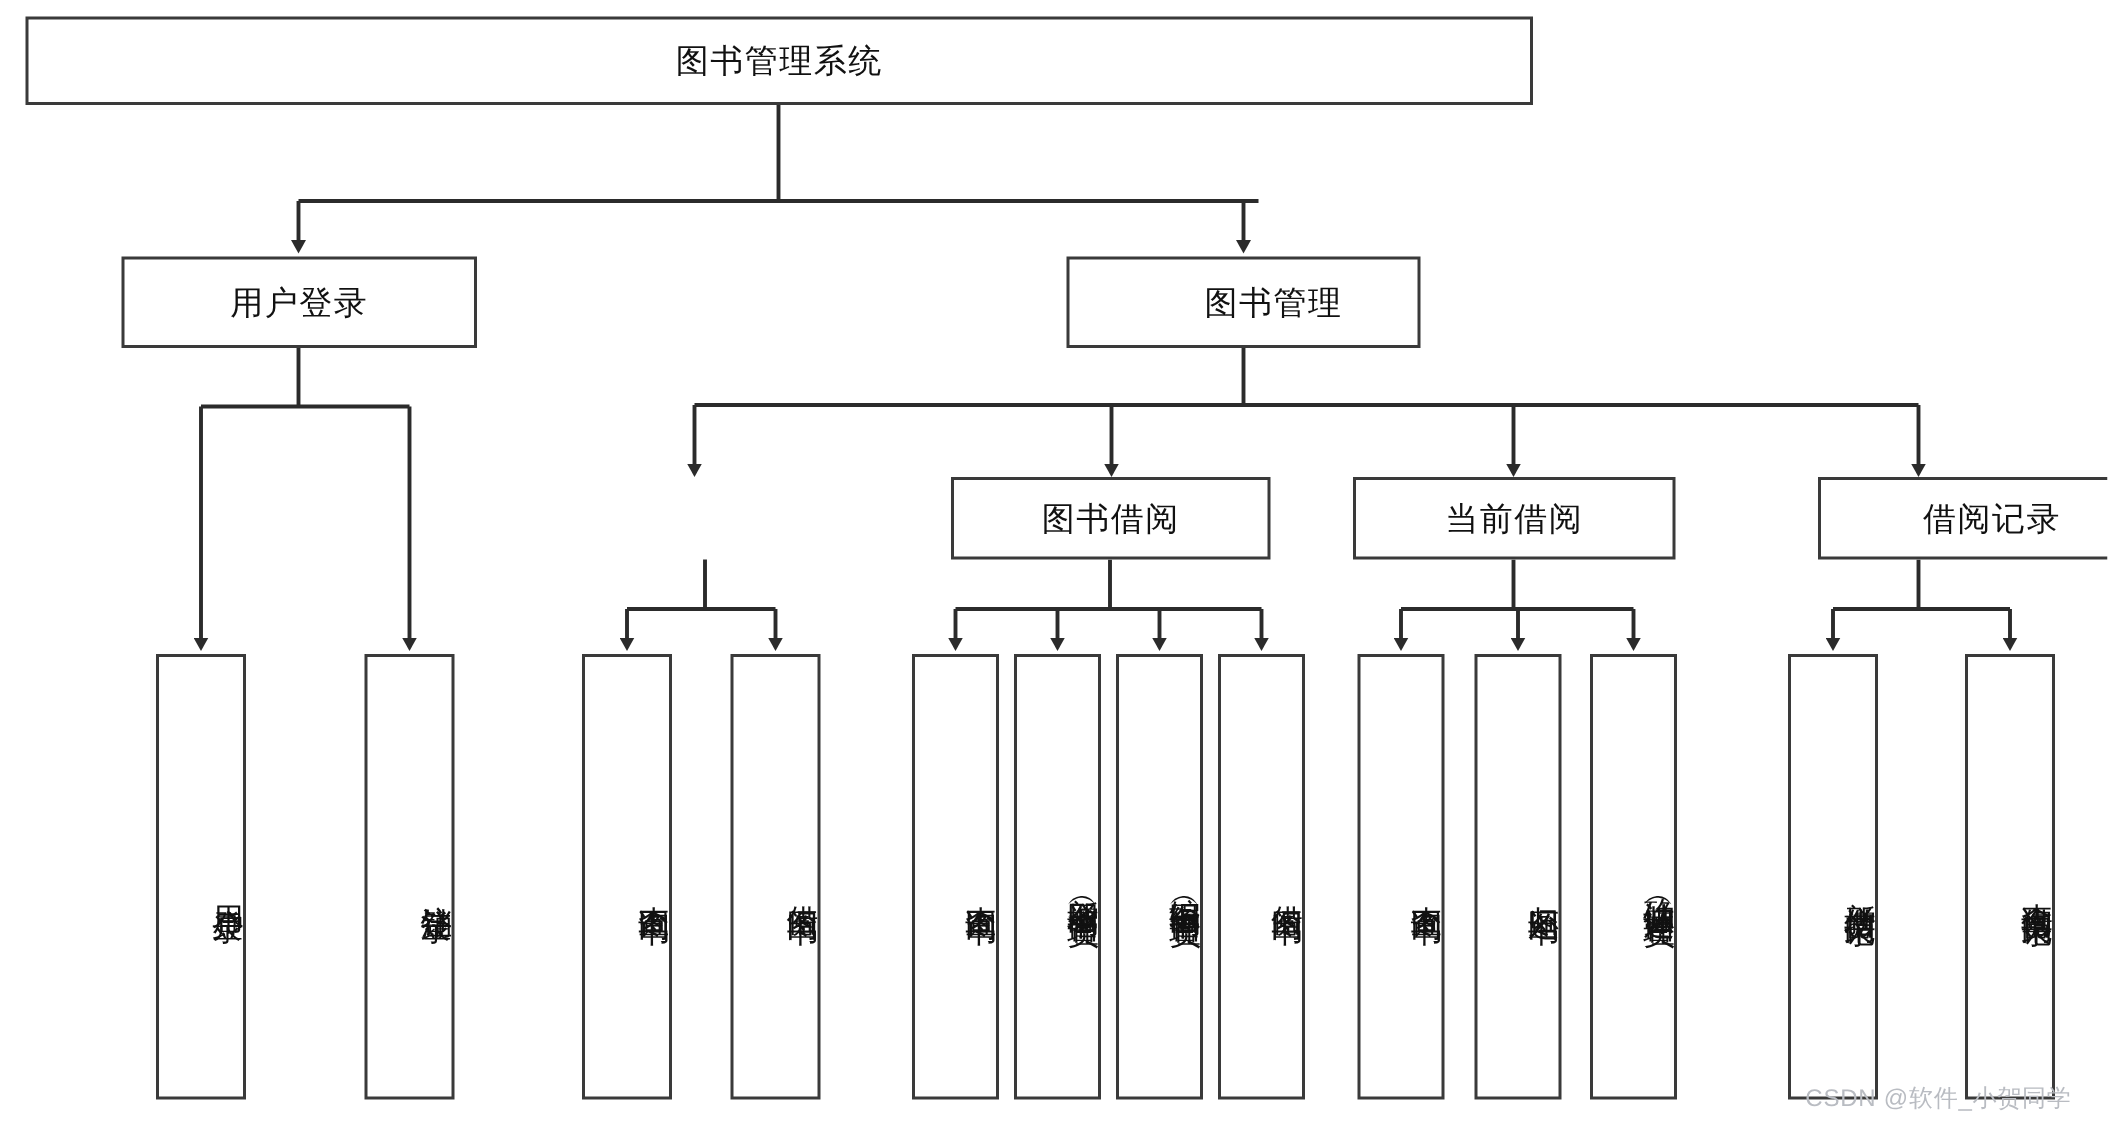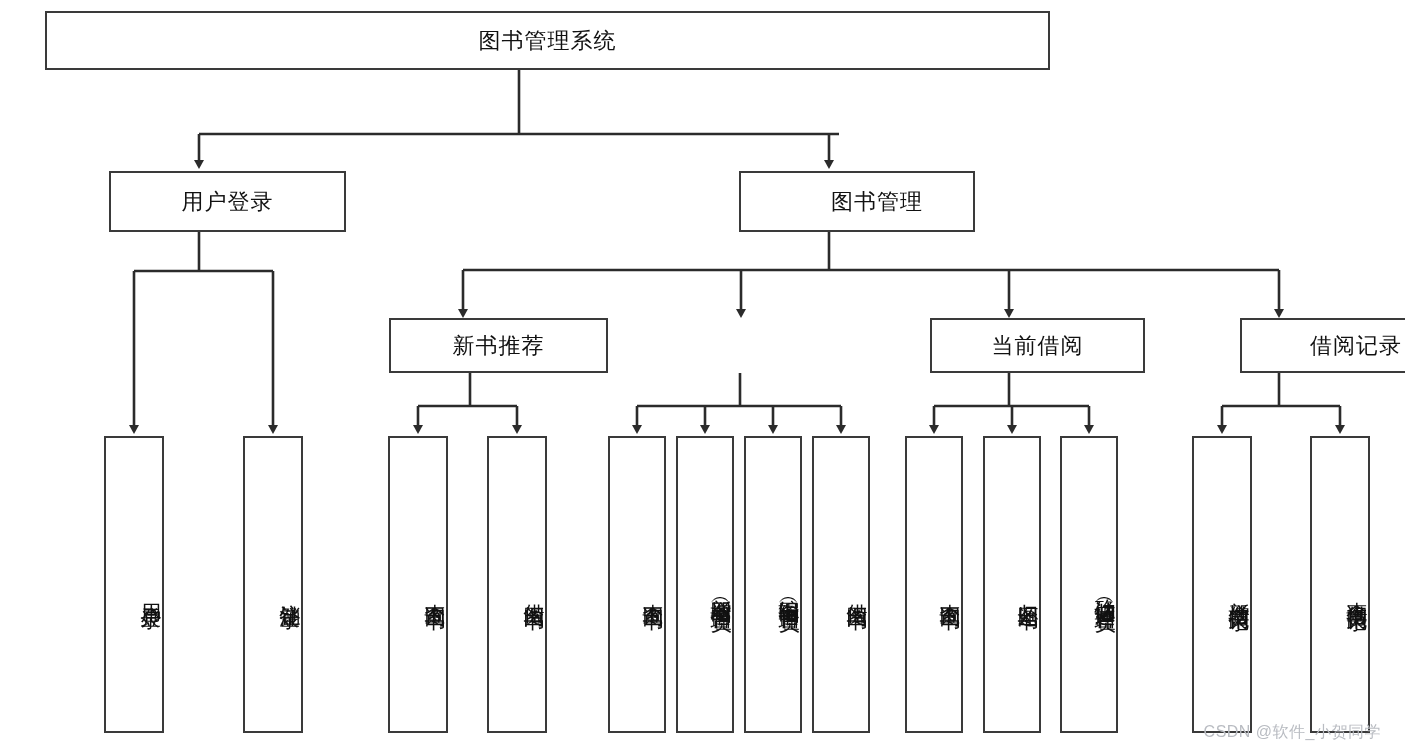--- a/index.html
+++ b/index.html
@@ -30,21 +30,20 @@
     background: #ffffff;
     border: 2.5px solid #3a3a3a;
     display: flex;
     align-items: center;
     justify-content: center;
     color: #111111;
   }
   .node.horiz {
     font-size: 22px;
     letter-spacing: 1px;
-    margin-left: 28px;
   }
   .node.vert {
     writing-mode: vertical-rl;
     text-orientation: upright;
     font-size: 21px;
     letter-spacing: 2px;
     padding-top: 12px;
     align-items: flex-start;
     justify-content: center;
     line-height: 1.05;
@@ -123,22 +122,22 @@
     <span class="lbl">图书管理系统</span>
   </div>
 
   <div class="node horiz" style="left:81px; top:171px; width:237px; height:61px;">
     <span class="lbl">用户登录</span>
   </div>
   <div class="node horiz" style="left:711px; top:171px; width:236px; height:61px;padding-left:40px;">
     <span class="lbl">图书管理</span>
   </div>
 
-  <div class="node horiz" style="left:361px; top:318px; width:219px; height:55px;">
-    <span class="lbl">新书推荐</span>
+  <div class="node horiz" style="left:634px; top:318px; width:213px; height:55px;">
+    <span class="lbl">图书借阅</span>
   </div>
   <div class="node horiz" style="left:902px; top:318px; width:215px; height:55px;">
     <span class="lbl">当前借阅</span>
   </div>
   <div class="node horiz" style="left:1212px; top:318px; width:232px; height:55px;">
     <span class="lbl">借阅记录</span>
   </div>
 
   <div class="node vert" style="left:104px; top:436px; width:60px; height:297px;">
     <span class="lbl">用户登录</span>

